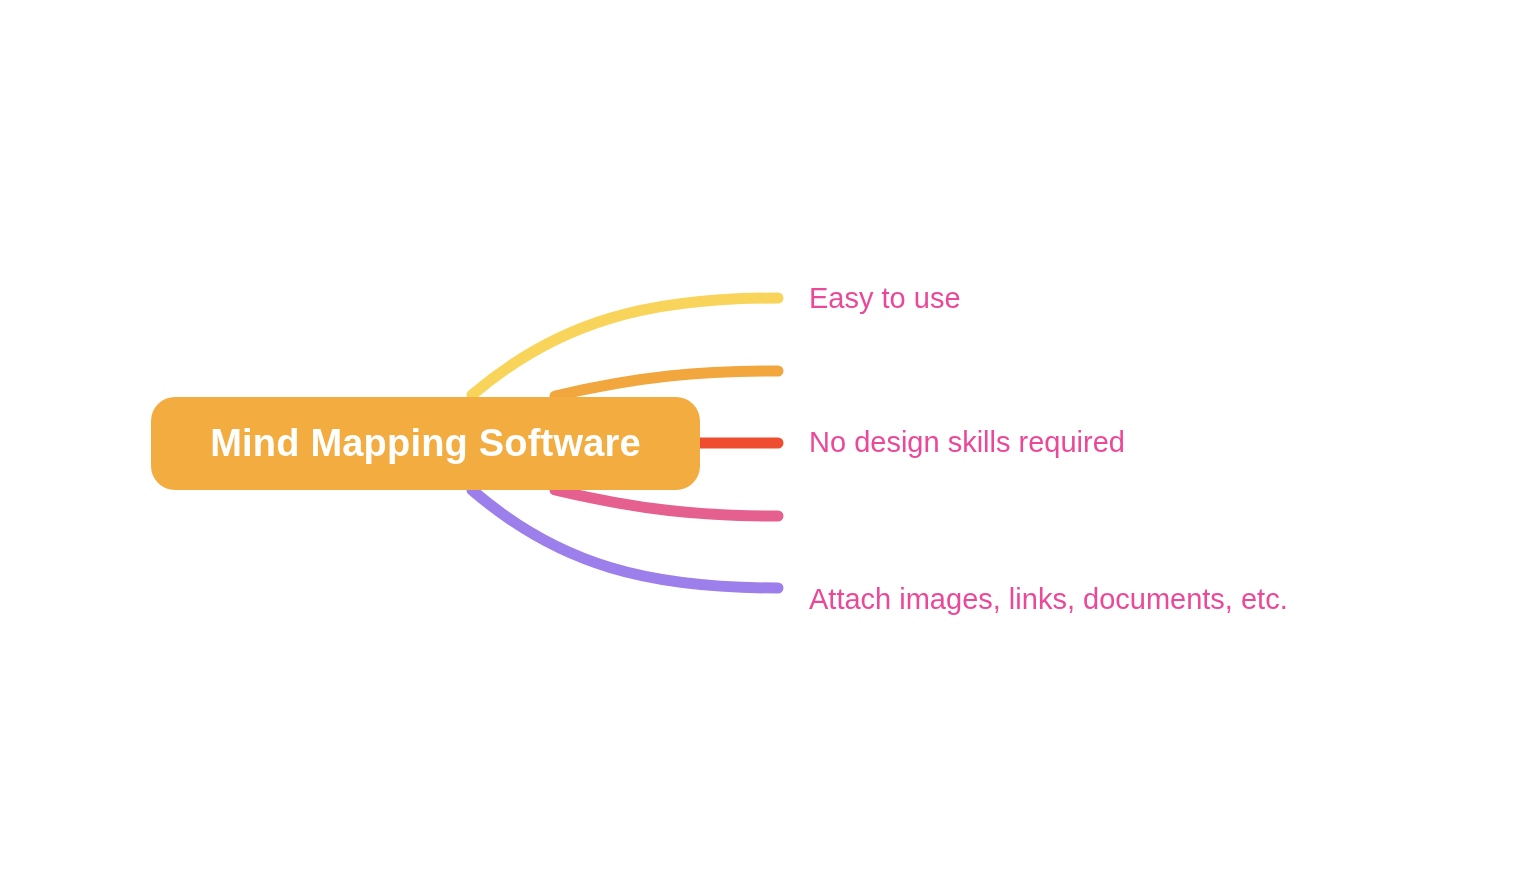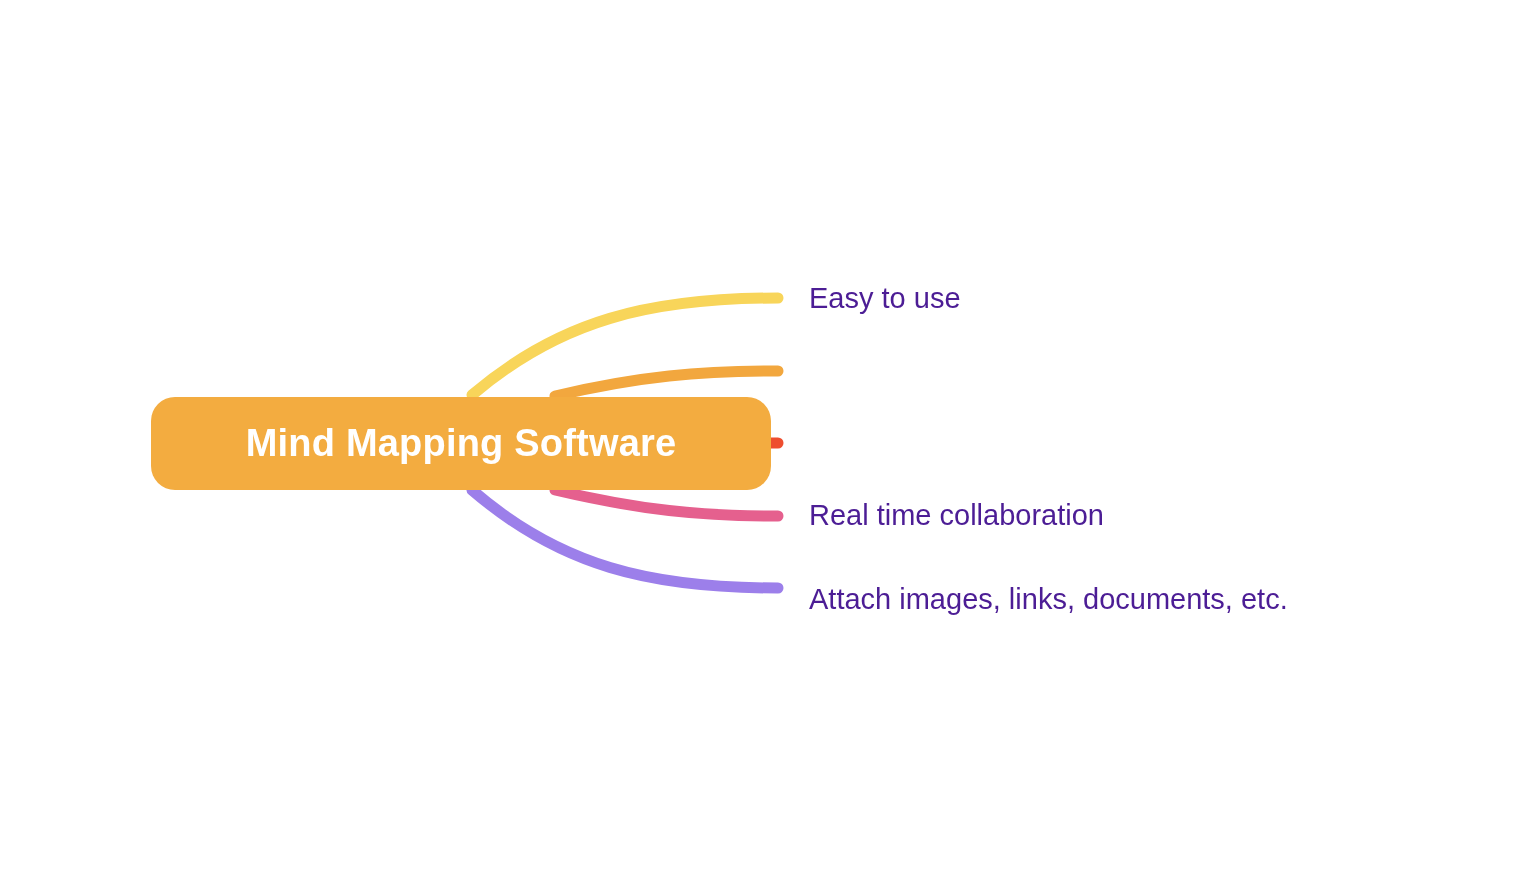--- a/index.html
+++ b/index.html
@@ -20,21 +20,21 @@
       position: absolute;
       left: 0;
       top: 0;
       width: 1536px;
       height: 892px;
     }
     .central {
       position: absolute;
       left: 151px;
       top: 397px;
-      width: 620px;
+      width: 549px;
       height: 93px;
       background: #F3AC40;
       border-radius: 24px;
       display: flex;
       align-items: center;
       justify-content: center;
       box-sizing: border-box;
     }
     .central span {
       color: #ffffff;
@@ -42,21 +42,21 @@
       font-weight: bold;
       font-size: 38px;
       letter-spacing: 0.2px;
       white-space: nowrap;
     }
     .branch-label {
       position: absolute;
       left: 809px;
       font-family: "Liberation Sans", sans-serif;
       font-size: 29px;
-      color: #4c1d95;
+      color: #ec4899;
       white-space: nowrap;
       line-height: 36px;
     }
   </style>
 </head>
 <body>
 
 <div class="canvas">
 
   <svg class="links" viewBox="0 0 1536 892">
@@ -70,16 +70,16 @@
     <path d="M 555 490 C 640 510, 700 516, 778 516" fill="none" stroke="#E5608E" stroke-width="11" stroke-linecap="round"></path>
 
     <path d="M 472 490 C 560 566, 650 588, 778 588" fill="none" stroke="#9C7FEA" stroke-width="11" stroke-linecap="round"></path>
   </svg>
 
   <div class="central">
     <span>Mind Mapping Software</span>
   </div>
 
   <div class="branch-label" style="top:280px;">Easy to use</div>
-  <div class="branch-label" style="top:497px;">Real time collaboration</div>
+  <div class="branch-label" style="top:424px;">No design skills required</div>
   <div class="branch-label" style="top:569px;margin-top:12px;">Attach images, links, documents, etc.</div>
 
 </div>
 
 </body></html>

